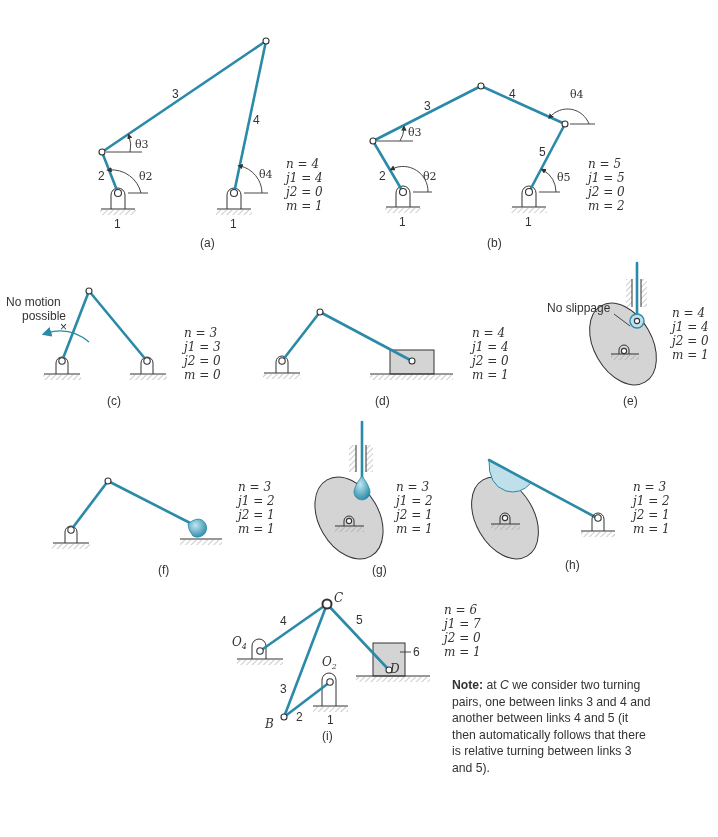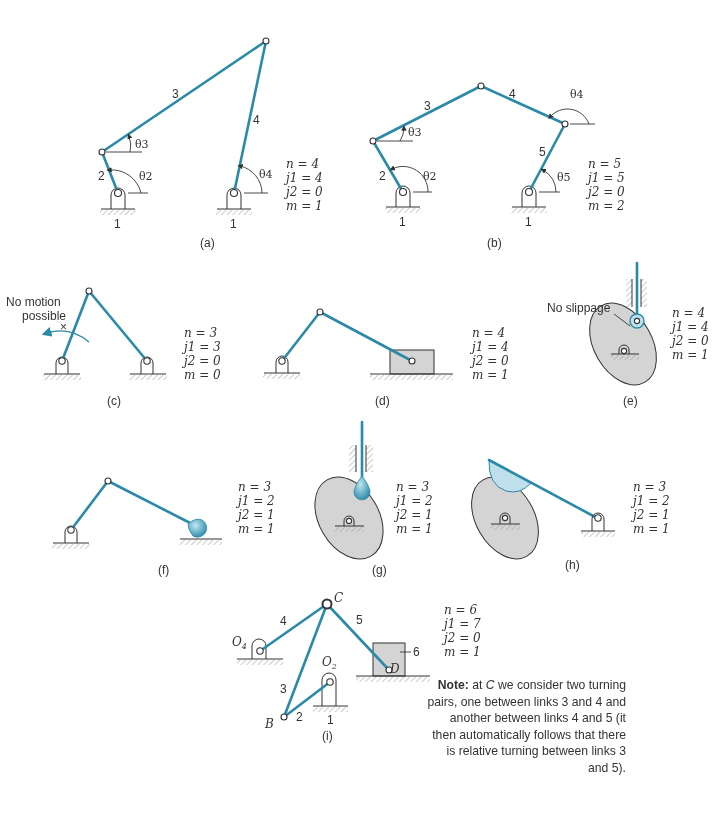--- a/index.html
+++ b/index.html
@@ -7,21 +7,21 @@
   svg#fig { position: absolute; left: 0; top: 0; width: 718px; height: 837px; }
   .link { stroke: #2a8aa8; stroke-width: 2.6; fill: none; stroke-linecap: round; }
   .ground { stroke: #333; stroke-width: 1; fill: none; }
   .pin { fill: #fff; stroke: #333; stroke-width: 1.1; }
   .ref { stroke: #333; stroke-width: 0.9; fill: none; }
   .arc { stroke: #333; stroke-width: 0.9; fill: none; }
   .lbl { font-family: "Liberation Sans", sans-serif; font-size: 12px; fill: #333; }
   .cap { font-family: "Liberation Sans", sans-serif; font-size: 12px; fill: #333; }
   .eq  { font-family: "DejaVu Serif", serif; font-size: 12px; fill: #333; font-style: italic; }
   .theta { font-family: "DejaVu Serif", serif; font-size: 11px; fill: #333; }
-  .note { position: absolute; left: 426px; top: 677px; width: 200px; font-family: "Liberation Sans", sans-serif; font-size: 12.2px; line-height: 16.5px; color: #333; text-align: right; }
+  .note { position: absolute; left: 452px; top: 677px; width: 200px; font-family: "Liberation Sans", sans-serif; font-size: 12.2px; line-height: 16.5px; color: #333; }
   .note b { font-weight: bold; }
   .note i { font-style: italic; }
 </style>
 </head>
 <body>
 
 <svg id="fig" viewBox="0 0 718 837" xmlns="http://www.w3.org/2000/svg">
   <defs>
     <pattern id="hatch" patternUnits="userSpaceOnUse" width="4" height="4" patternTransform="rotate(45)">
       <line x1="0" y1="0" x2="0" y2="4" stroke="#999" stroke-width="1"></line>

